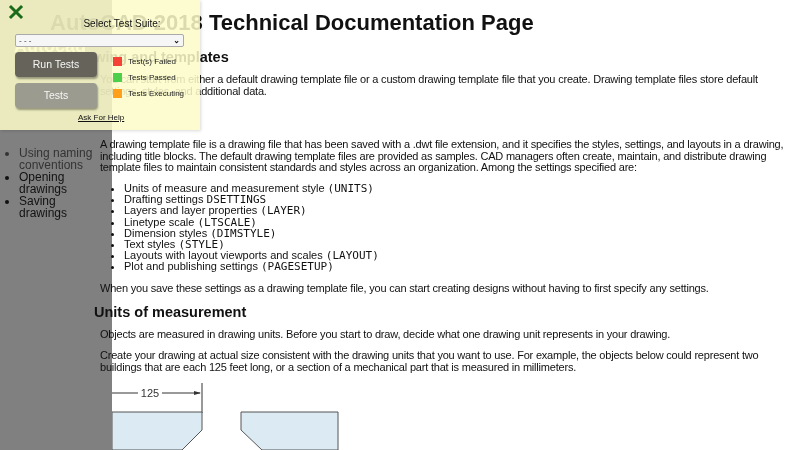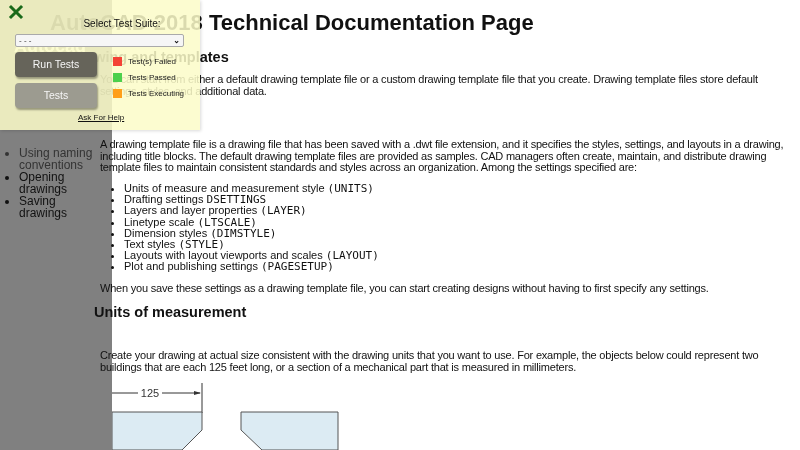--- a/index.html
+++ b/index.html
@@ -63,20 +63,21 @@
     <li><span>Linetype scale </span><code>(LTSCALE)</code></li>
     <li><span>Dimension styles </span><code>(DIMSTYLE)</code></li>
     <li><span>Text styles </span><code>(STYLE)</code></li>
     <li><span>Layouts with layout viewports and scales </span><code>(LAYOUT)</code></li>
     <li><span>Plot and publishing settings </span><code>(PAGESETUP)</code></li>
   </ul>
 
   <p style="left:-12px; top:283px; width:694px;">When you save these settings as a drawing template file, you can start creating designs without having to first specify any settings.</p>
 
   <h2 style="left:-18px; top:304px;">Units of measurement</h2>
+  <p style="left:-12px; top:329px; width:694px;">Objects are measured in drawing units. Before you start to draw, decide what one drawing unit represents in your drawing.</p>
   <p style="left:-12px; top:350px; width:684px;">Create your drawing at actual size consistent with the drawing units that you want to use. For example, the objects below could represent two buildings that are each 125 feet long, or a section of a mechanical part that is measured in millimeters.</p>
 
   <div id="drawing">
     <svg width="300" height="67" viewBox="0 0 300 67">
 
       <line x1="0" y1="10" x2="88" y2="10" stroke="#333" stroke-width="1"></line>
       <line x1="90" y1="0" x2="90" y2="30" stroke="#333" stroke-width="1"></line>
       <polygon points="82,8 89,10 82,12" fill="#333"></polygon>
       <rect x="26" y="3" width="24" height="12" fill="#fff"></rect>
       <text x="38" y="14" font-size="11" text-anchor="middle" fill="#333" font-family="Liberation Sans, sans-serif">125</text>

